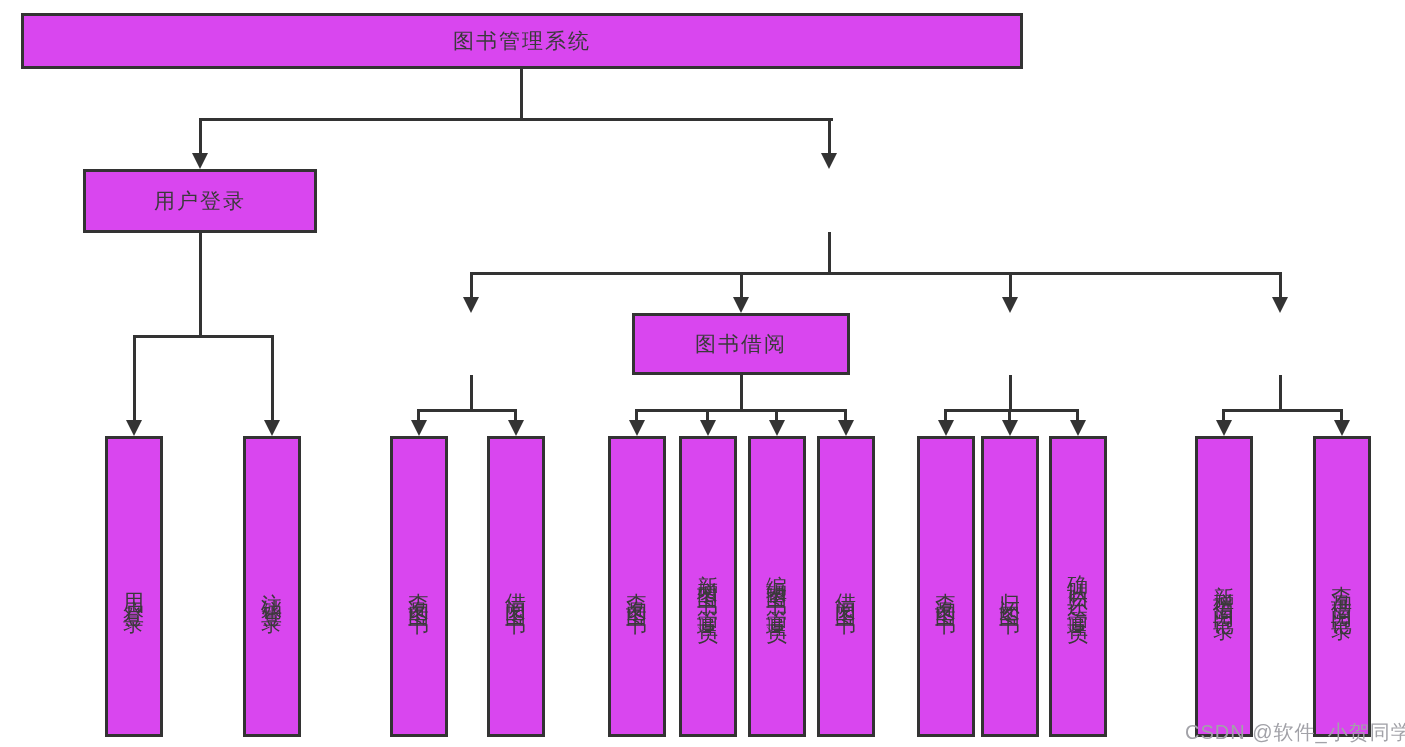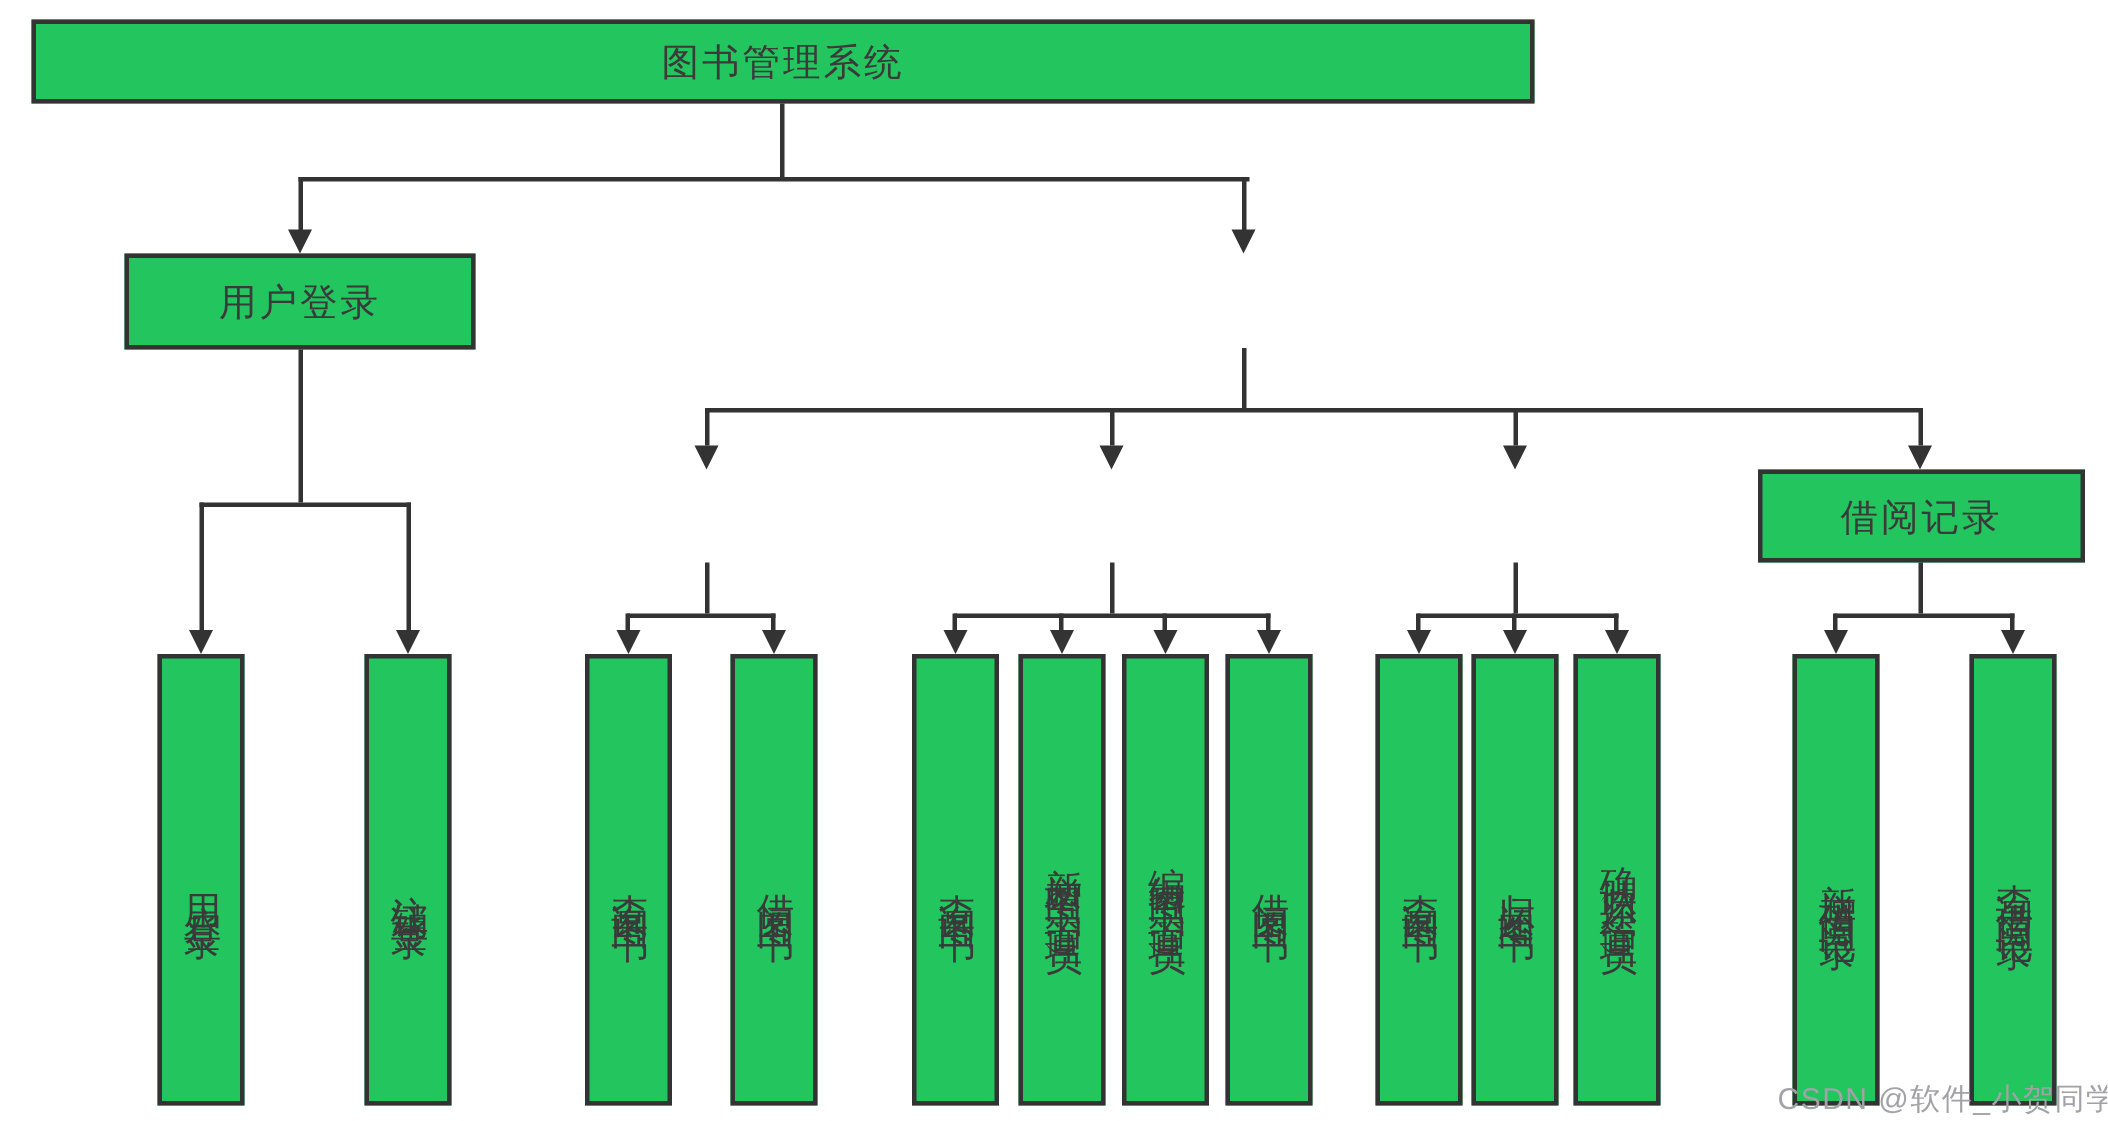--- a/index.html
+++ b/index.html
@@ -16,26 +16,26 @@
   .canvas {
     position: relative;
     width: 1405px;
     height: 747px;
     background: var(--bg);
     overflow: hidden;
   }
   .box {
     position: absolute;
     border: 3px solid var(--line);
-    background: #22c55e;
+    background: #d946ef;
     display: flex;
     align-items: center;
     justify-content: center;
     color: var(--text);
-    font-size: 25px;
+    font-size: 21px;
     letter-spacing: 2px;
     text-align: center;
   }
   .leaf {
     writing-mode: vertical-rl;
     letter-spacing: 7px;
     line-height: 1;
     padding-top: 6px;
   }
   .vline {
@@ -94,21 +94,21 @@
   <div class="hline" style="left:470px;top:272px;width:812px"></div>
   <div class="vline" style="left:470px;top:272px;height:25px"></div>
   <div class="arrow" style="left:463px;top:297px"></div>
   <div class="vline" style="left:740px;top:272px;height:25px"></div>
   <div class="arrow" style="left:733px;top:297px"></div>
   <div class="vline" style="left:1009px;top:272px;height:25px"></div>
   <div class="arrow" style="left:1002px;top:297px"></div>
   <div class="vline" style="left:1279px;top:272px;height:25px"></div>
   <div class="arrow" style="left:1272px;top:297px"></div>
 
-  <div class="box" style="left:1172px;top:313px;width:218px;height:62px">借阅记录</div>
+  <div class="box" style="left:632px;top:313px;width:218px;height:62px">图书借阅</div>
 
   <div class="vline" style="left:470px;top:375px;height:34px"></div>
   <div class="hline" style="left:418px;top:409px;width:99px"></div>
   <div class="vline" style="left:417px;top:409px;height:11px"></div>
   <div class="arrow" style="left:411px;top:420px"></div>
   <div class="vline" style="left:514px;top:409px;height:11px"></div>
   <div class="arrow" style="left:508px;top:420px"></div>
 
   <div class="vline" style="left:740px;top:375px;height:34px"></div>
   <div class="hline" style="left:636px;top:409px;width:211px"></div>

